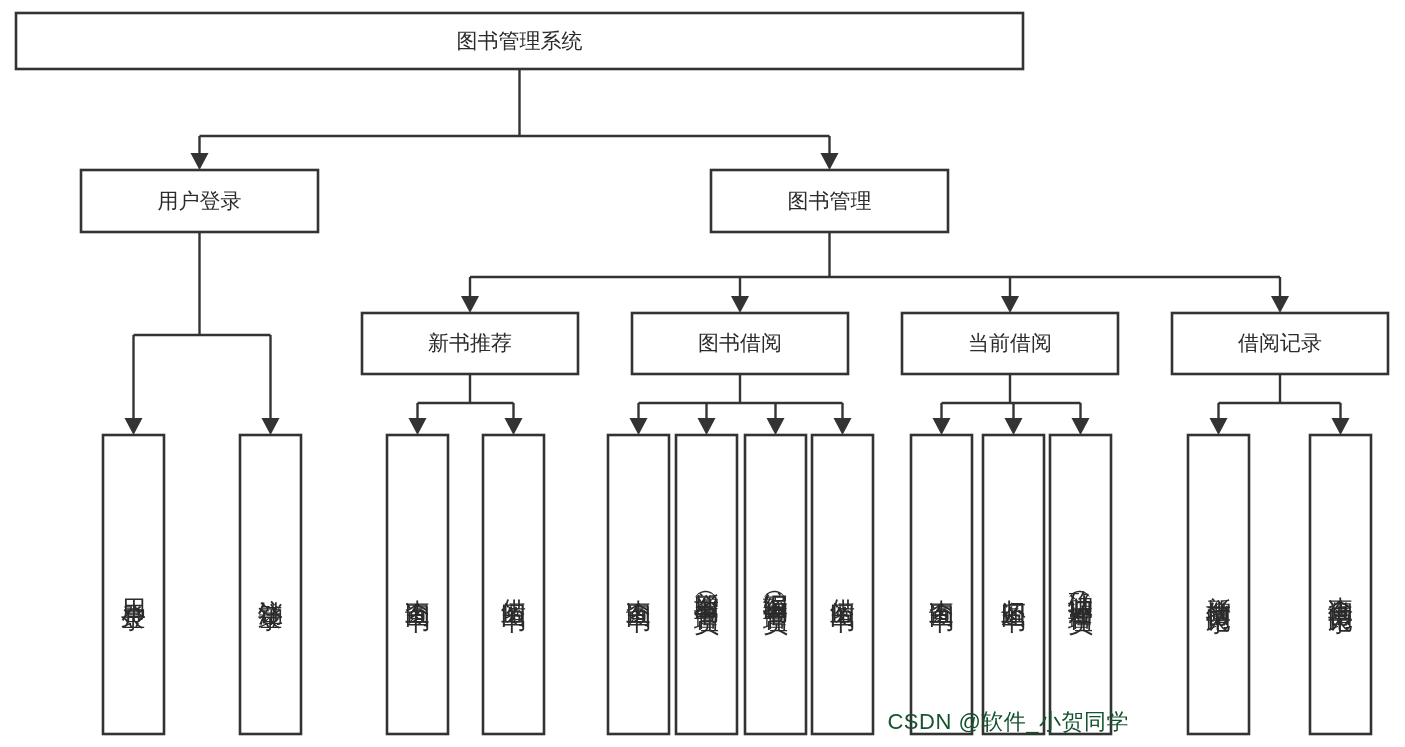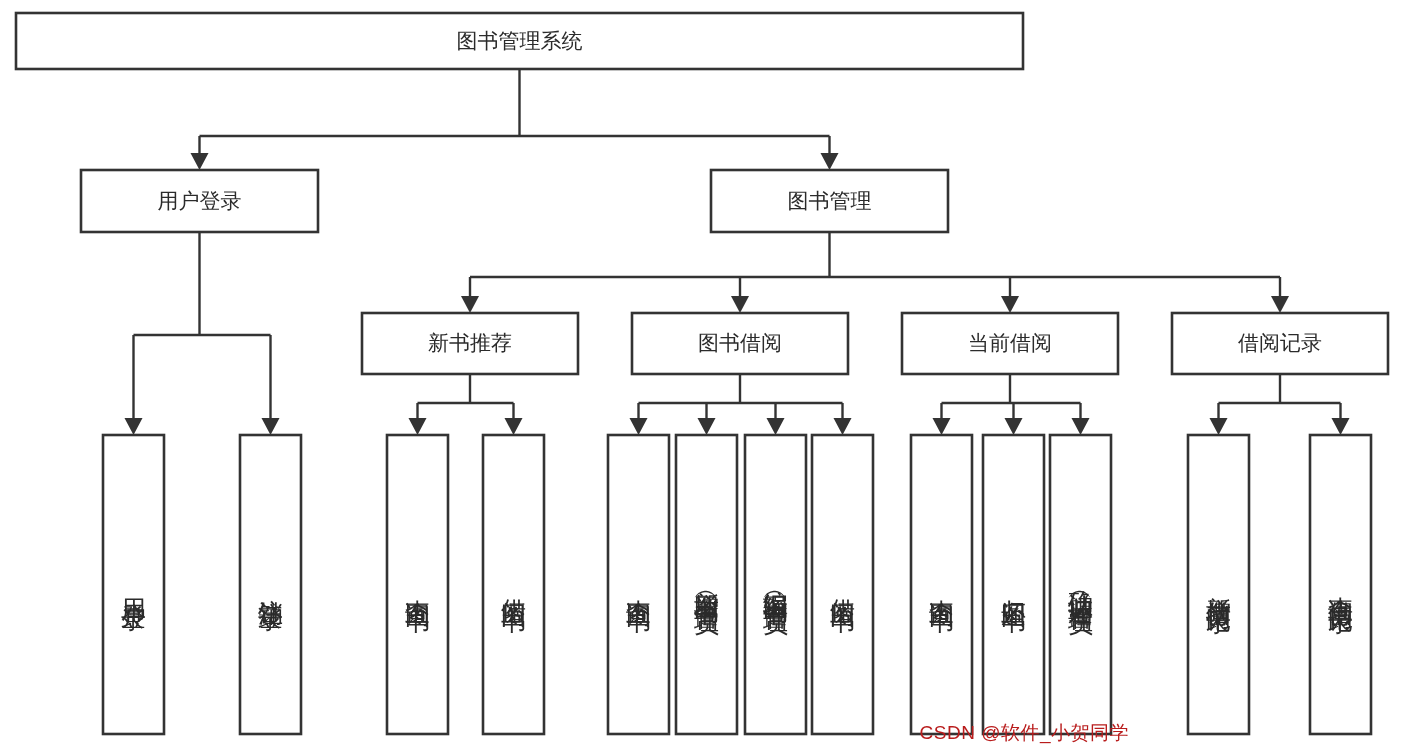--- a/index.html
+++ b/index.html
@@ -61,24 +61,24 @@
     display: flex;
     align-items: center;
     justify-content: center;
     white-space: nowrap;
     pointer-events: none;
     user-select: none;
   }
   .watermark {
     position: absolute;
     right: 8px;
-    bottom: 1px;
+    bottom: 10px;
     font-family: "Liberation Sans", "DejaVu Sans", sans-serif;
-    font-size: 19px;
-    color: #b91c1c;
+    font-size: 22px;
+    color: #14532d;
     letter-spacing: 0.5px;
     white-space: nowrap;
   }
 </style>
 </head>
 <body>
 
 <div id="diagram-root">
 
   <svg class="canvas" viewBox="0 0 1405 747">

